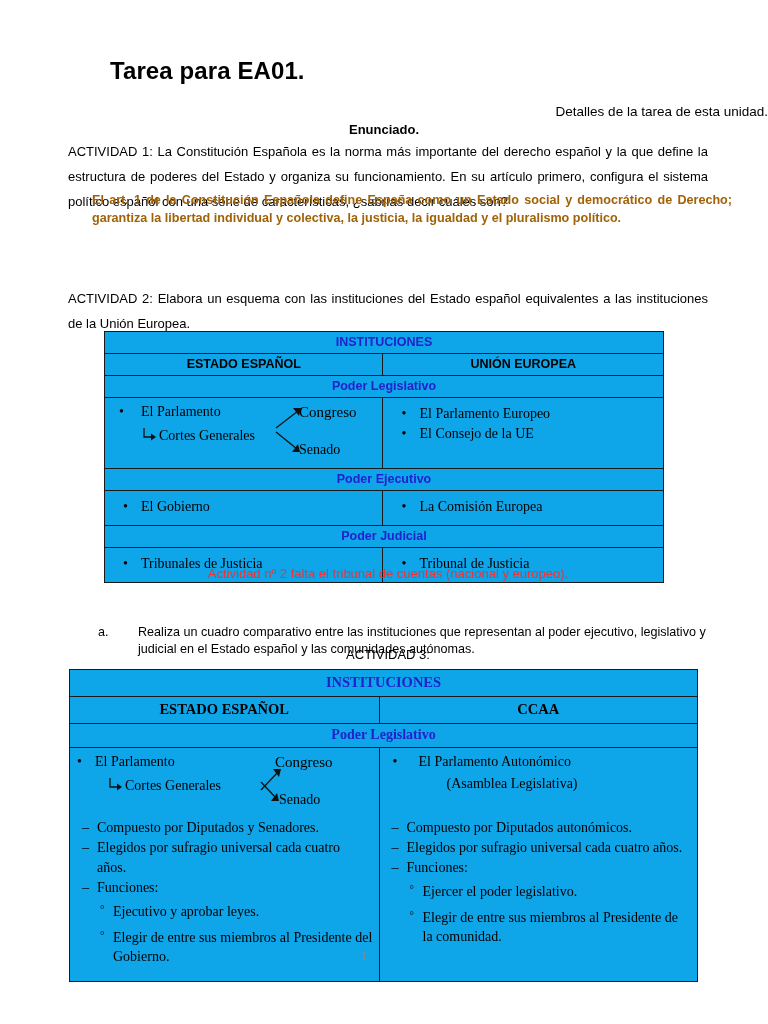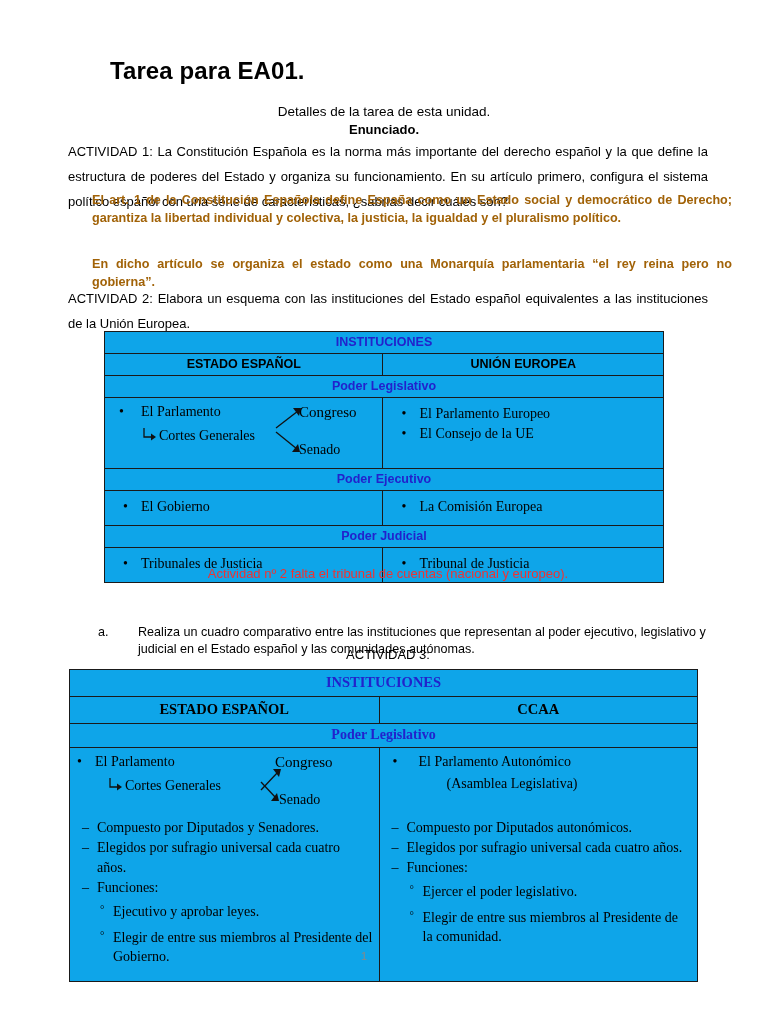--- a/index.html
+++ b/index.html
@@ -22,21 +22,21 @@
     left: 110px; top: 57px;
     font-size: 24px;
     font-weight: bold;
     letter-spacing: 0.1px;
     font-family: "Liberation Sans", sans-serif;
   }
 
   .subtitle {
     position: absolute;
     left: 0; right: 0; top: 104px;
-    text-align: center;
+    text-align: right;
     font-size: 13.5px;
   }
   .enunciado {
     position: absolute;
     left: 0; right: 0; top: 122px;
     text-align: center;
     font-size: 13px;
     font-weight: bold;
   }
 
@@ -208,21 +208,20 @@
 <div class="page">
 
   <div class="doc-title">Tarea para EA01.</div>
 
   <div class="subtitle">Detalles de la tarea de esta unidad.</div>
   <div class="enunciado">Enunciado.</div>
 
   <div class="para" style="top:139px;">ACTIVIDAD 1: La Constitución Española es la norma más importante del derecho español y la que define la estructura de poderes del Estado y organiza su funcionamiento. En su artículo primero, configura el sistema político español con una serie de características, ¿sabrías decir cuáles son?</div>
 
   <div class="para blue" style="top:191px;">El art. 1 de la Constitución Española define España como un Estado social y democrático de Derecho; garantiza la libertad individual y colectiva, la justicia, la igualdad y el pluralismo político.</div>
-  <div class="para blue" style="top:255px;">En dicho artículo se organiza el estado como una Monarquía parlamentaria “el rey reina pero no gobierna”.</div>
 
   <div class="para" style="top:286px;">ACTIVIDAD 2: Elabora un esquema con las instituciones del Estado español equivalentes a las instituciones de la Unión Europea.</div>
 
   <table class="inst" id="table1">
     <tbody>
       <tr>
         <td class="hdr-main" colspan="2">INSTITUCIONES</td>
       </tr>
       <tr>
         <td class="hdr-col" style="width:279px;">ESTADO ESPAÑOL</td>

